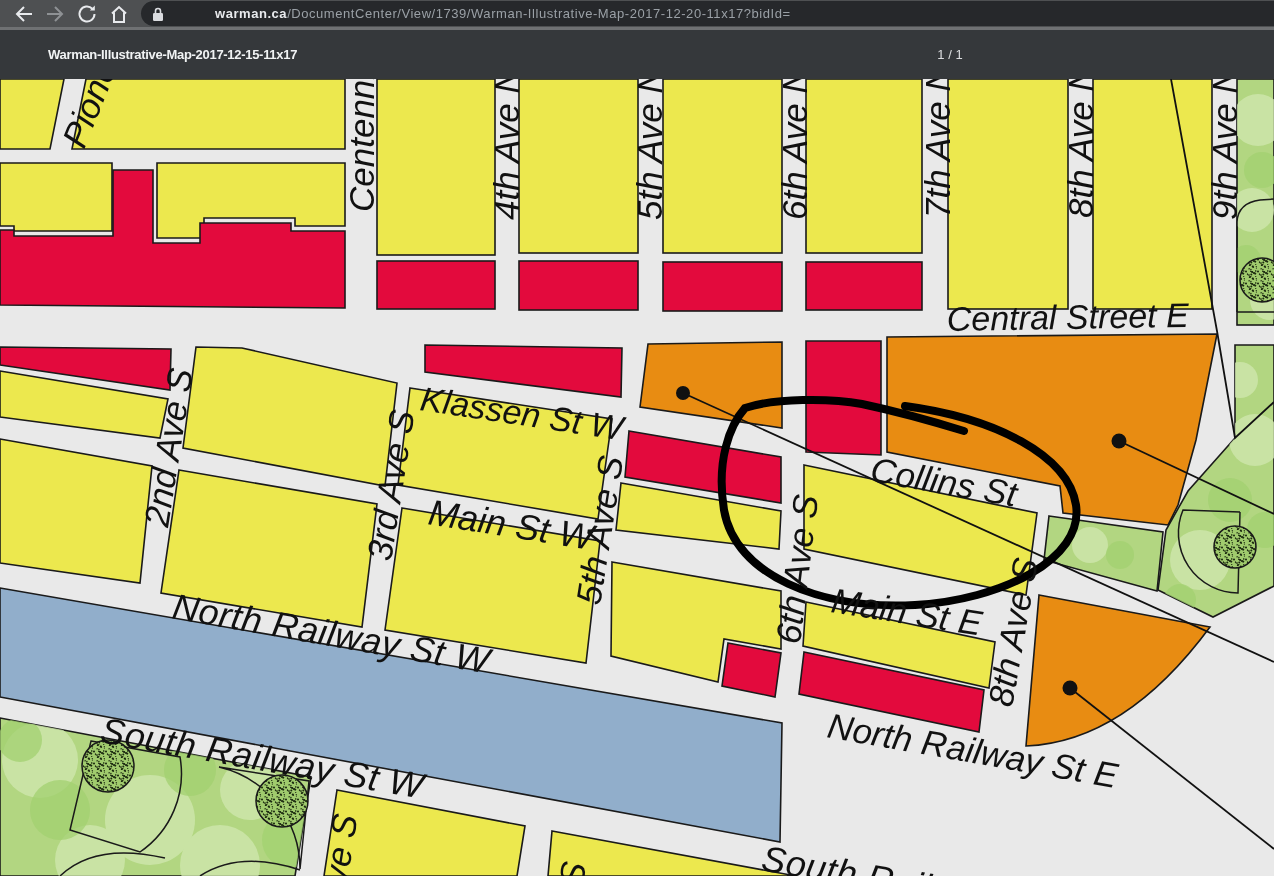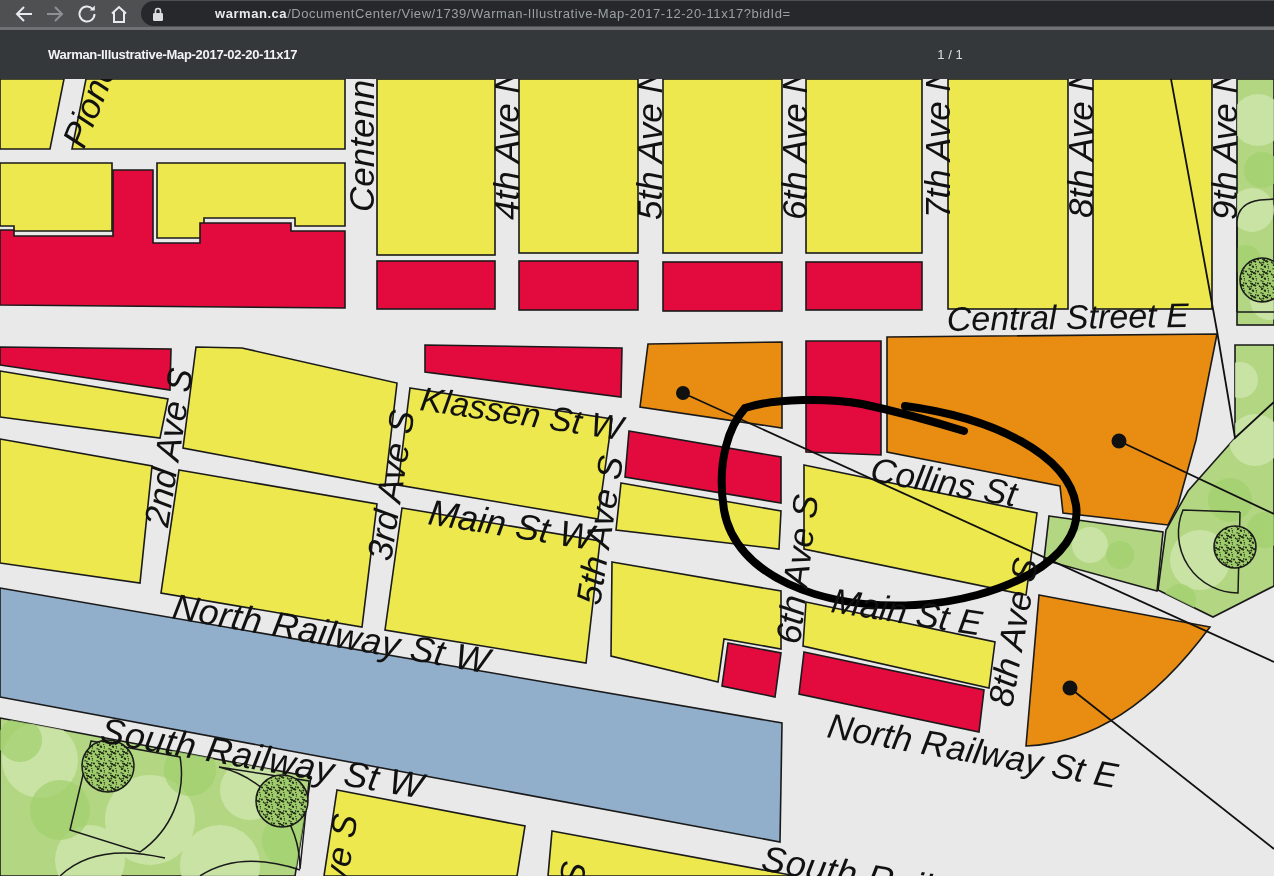--- a/index.html
+++ b/index.html
@@ -31,21 +31,21 @@
   </svg>
 <svg class="ic" style="left:108px" width="22" height="22" viewBox="0 0 22 22">
     <path d="M4 10.5L11 4l7 6.5M6 9.5V19h10V9.5" stroke="#e8eaed" stroke-width="2" fill="none"></path>
   </svg>
 <svg class="ic" style="left:152px;top:7px" width="12" height="14" viewBox="0 0 12 14">
     <rect x="1" y="6" width="10" height="8" rx="1.2" fill="#dadce0"></rect>
     <path d="M3.5 6V4a2.5 2.5 0 0 1 5 0v2" stroke="#dadce0" stroke-width="1.6" fill="none"></path>
   </svg>
 <div id="urltxt"><b>warman.ca</b>/DocumentCenter/View/1739/Warman-Illustrative-Map-2017-12-20-11x17?bidId=</div>
 <div id="toolbar"></div>
-<div id="title">Warman-Illustrative-Map-2017-02-20-11x17</div>
+<div id="title">Warman-Illustrative-Map-2017-12-15-11x17</div>
 <div id="pg">1 / 1</div>
 <svg id="map" width="1274" height="797" viewBox="0 79 1274 797">
 <defs>
 <pattern id="stip" patternUnits="userSpaceOnUse" width="12" height="12">
 <rect width="12" height="12" fill="#a0cb6d"></rect>
 <circle cx="7.7" cy="0.3" r="0.7" fill="#1d2b10"></circle>
 <circle cx="1.7" cy="1.2" r="0.9" fill="#16230c"></circle>
 <circle cx="1.0" cy="5.1" r="0.5" fill="#1d2b10"></circle>
 <circle cx="2.8" cy="7.2" r="0.8" fill="#16230c"></circle>
 <circle cx="7.8" cy="6.5" r="0.6" fill="#16230c"></circle>

